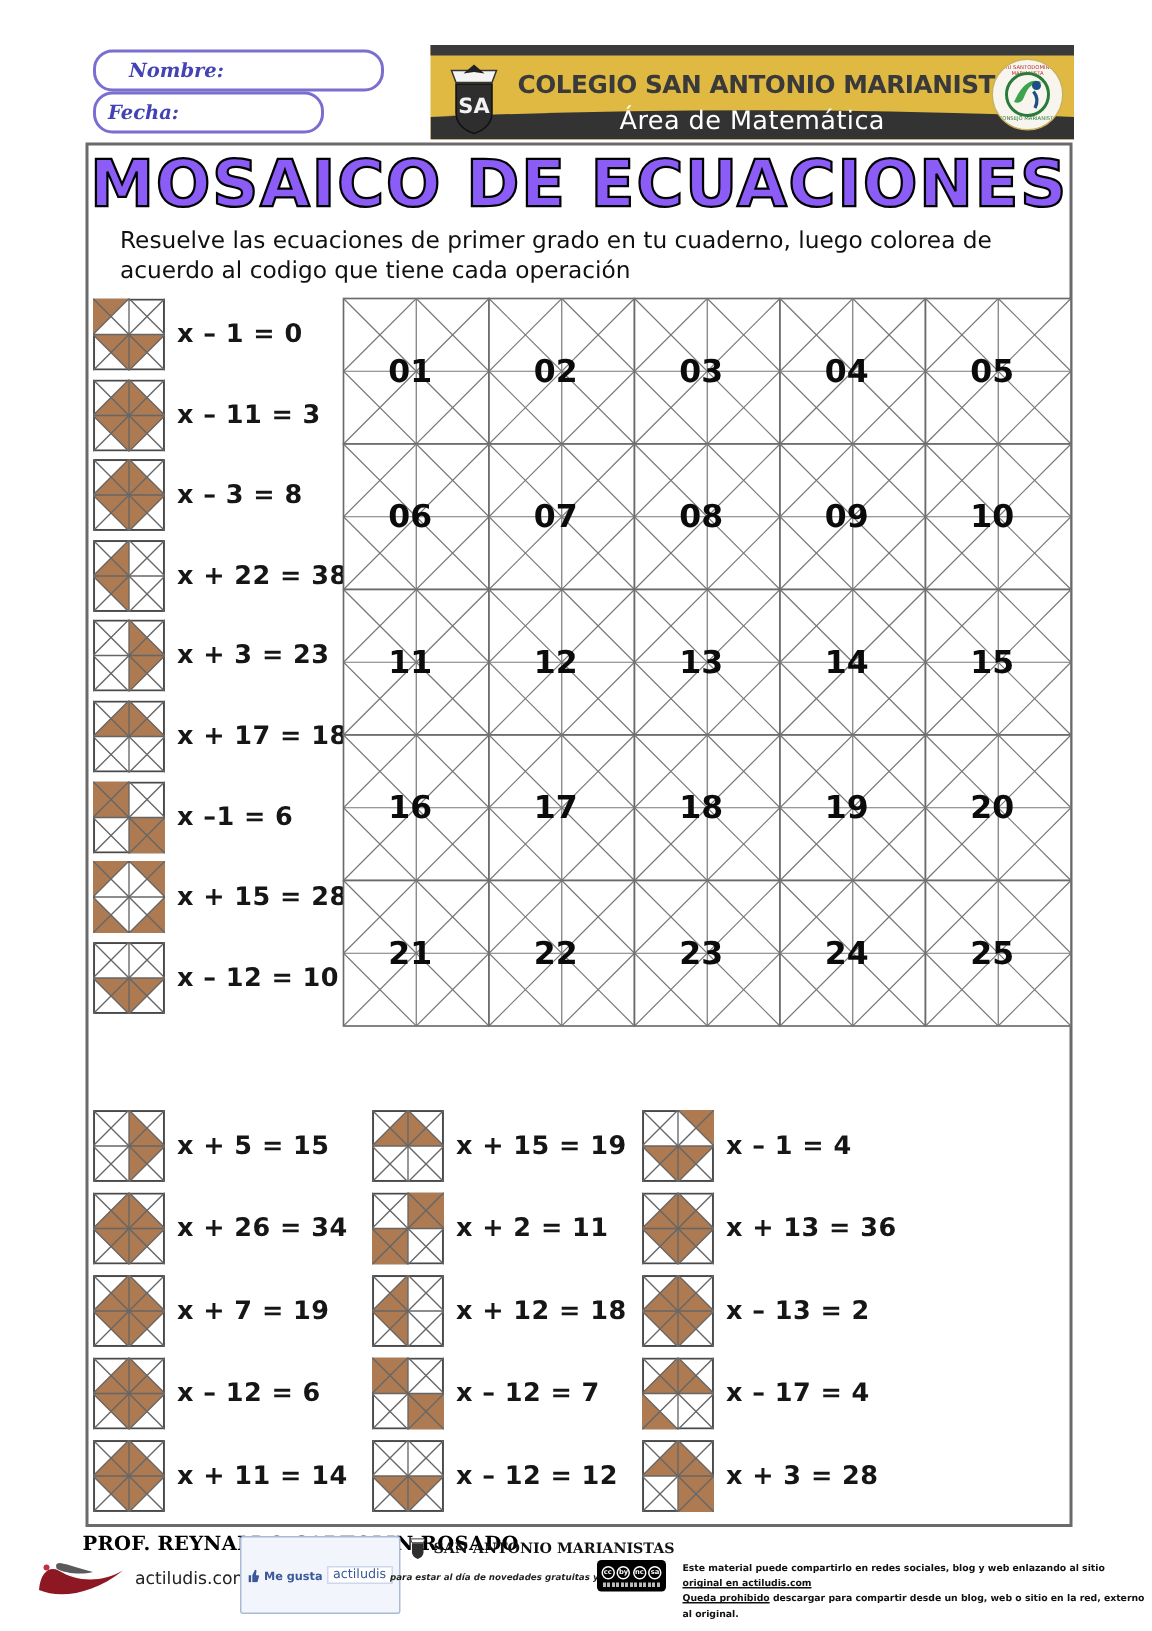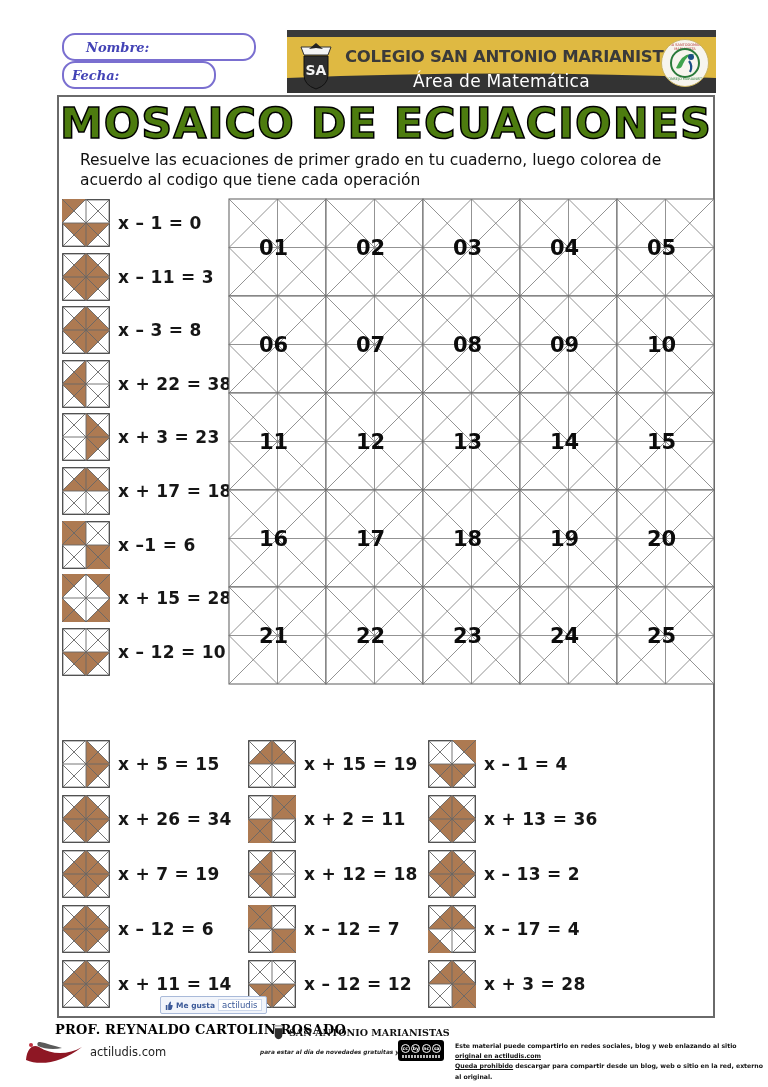--- a/index.html
+++ b/index.html
@@ -37,21 +37,21 @@
   }
   .emblem .tiny-top,.emblem .tiny-bot{
     position:absolute;width:100%;text-align:center;font-size:3.5px;color:#b03030;line-height:1;
   }
   .emblem .tiny-top{top:4px;} .emblem .tiny-bot{bottom:5px;color:#2a7a3a;}
 
   
   .main-box{left:57px;top:95px;width:658px;height:923px;border:2px solid #6a6a6a;box-sizing:border-box;background:#fff;}
   .ws-title{
     left:57px;top:98px;width:658px;text-align:center;
-    font-size:43px;font-weight:bold;color:#4d7c0f;-webkit-text-stroke:1.5px #000;
+    font-size:43px;font-weight:bold;color:#8b5cf6;-webkit-text-stroke:1.5px #000;
     letter-spacing:1px;white-space:nowrap;
   }
   .ws-instructions{
     left:80px;top:150px;width:620px;font-size:15.5px;color:#101010;line-height:1.3;
   }
 
   
   .eq-col{display:flex;flex-direction:column;}
   .eq-item{display:flex;align-items:center;height:48px;}
   .eq-col.main .eq-item{margin-bottom:5.6px;}
@@ -73,22 +73,22 @@
     left:55px;top:1022px;font-family:"DejaVu Serif",serif;font-weight:bold;
     font-size:13px;color:#000;letter-spacing:0.2px;
   }
   .footer-school{
     left:272px;top:1024px;display:flex;align-items:center;gap:4px;
     font-family:"DejaVu Serif",serif;font-weight:bold;font-size:9.5px;color:#111;
   }
   .wine-wrap{left:24px;top:1036px;}
   .site-label{left:90px;top:1045px;font-size:11.5px;color:#222;}
   .fb-btn{
-    left:160px;top:996px;height:16px;display:flex;align-items:center;
-    border:1px solid #a9bad9;background:#f2f5fb;border-radius:2px;padding:0 4px;gap:3px;
+    left:160px;top:1024px;height:16px;display:flex;align-items:center;
+    border:1px solid #a9bad9;background:#f2f5fb;border-radius:2px;padding:17px 4px;gap:3px;
   }
   .fb-like{font-size:7.5px;font-weight:bold;color:#3b5998;}
   .fb-target{font-size:8.5px;color:#3b5998;background:#fff;border:1px solid #cdd8ec;padding:0 3px;}
   .fb-note{
     left:260px;top:1049px;font-size:5.8px;font-style:italic;font-weight:bold;
     color:#222;white-space:nowrap;
   }
   .cc-badge{
     left:398px;top:1040px;width:46px;height:21px;background:#000;border-radius:3px;
     display:flex;align-items:center;justify-content:center;gap:1.5px;flex-direction:column;padding-top:1px;box-sizing:border-box;

